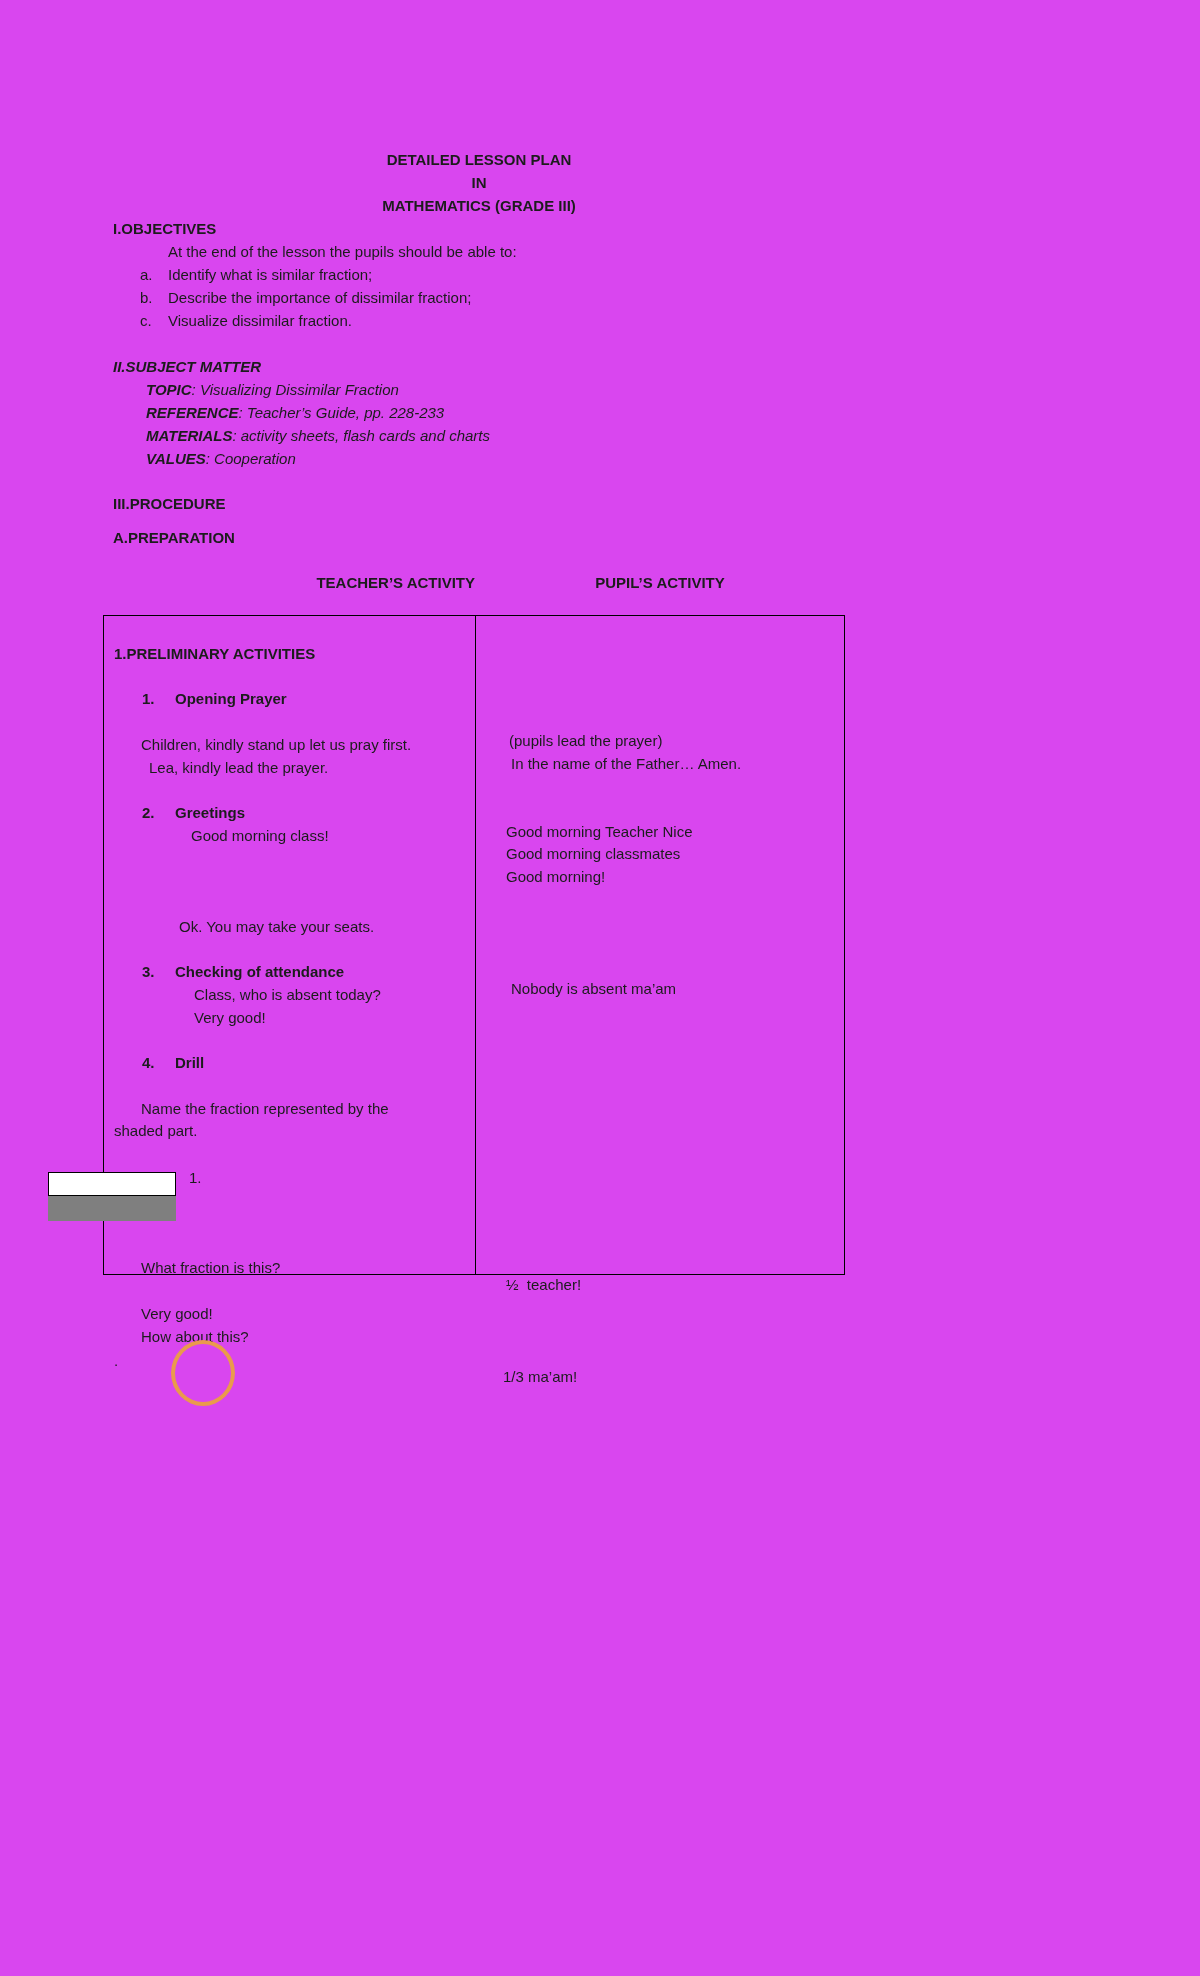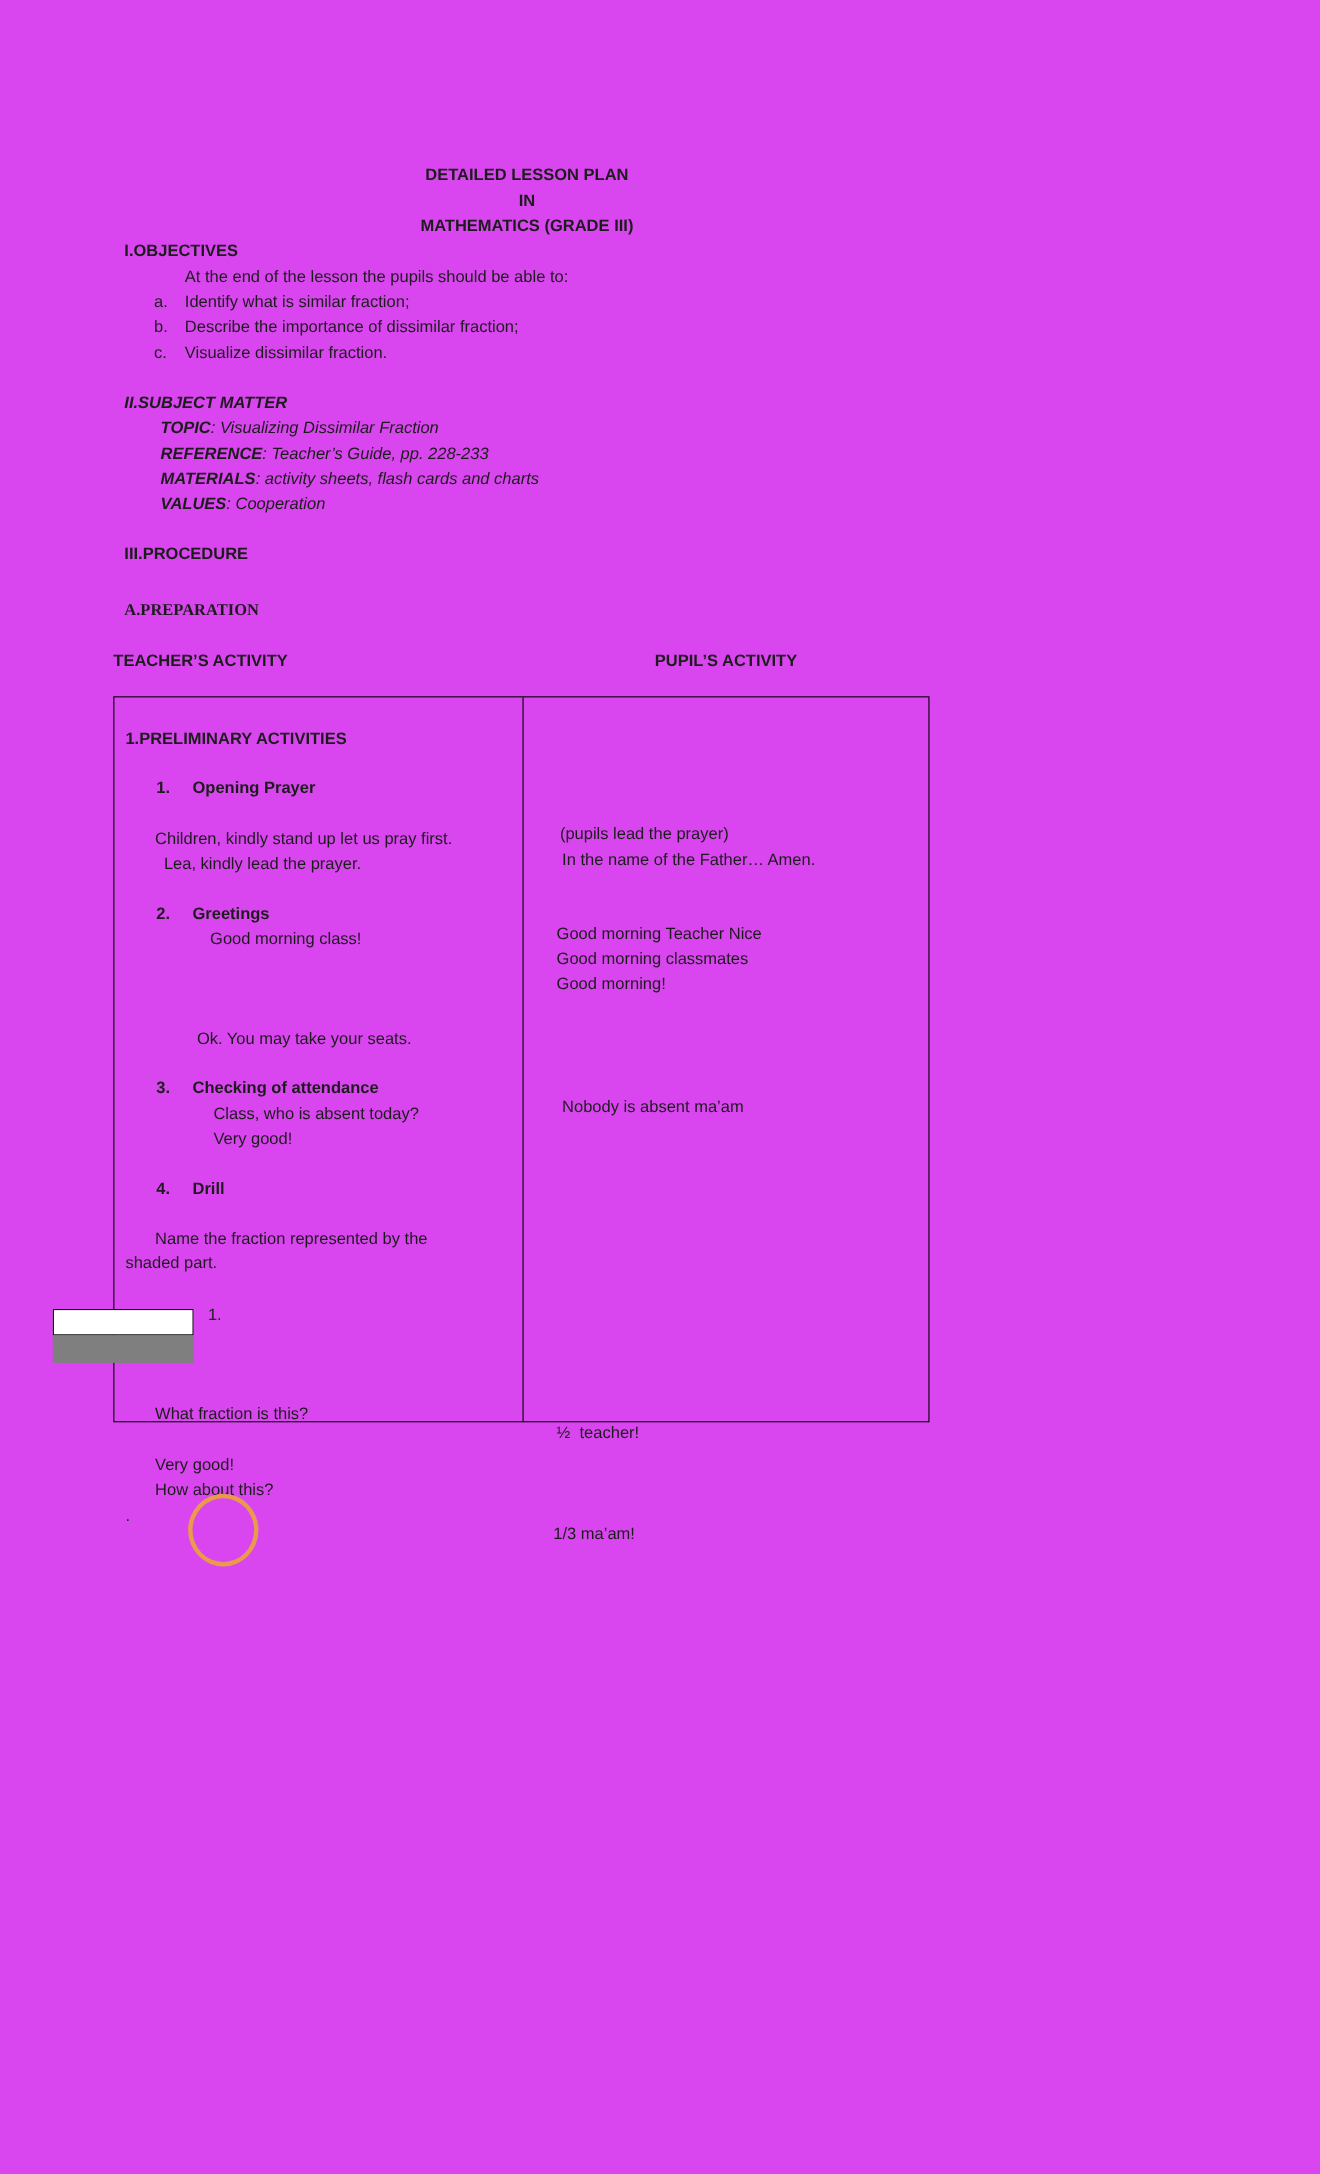--- a/index.html
+++ b/index.html
@@ -23,29 +23,29 @@
   }
   .bold { font-weight:bold; }
   .title-block { text-align:center; font-weight:bold; }
   .sec-objectives { }
   .obj-intro { padding-left:55px; }
   .obj-row { display:flex; padding-left:27px; }
   .obj-letter { width:28px; flex:0 0 28px; }
   .sec-subject { margin-top:23px;font-style:italic; }
   .sm-row { padding-left:33px; }
   .sec-procedure { margin-top:22px; }
-  .sec-preparation { margin-top:29px;font-family:Liberation Serif, serif; }
+  .sec-preparation { margin-top:11px; }
   .col-headers {
     margin-top:22px;
     margin-left:-10px;
     width:742px;
     display:flex;
     font-weight:bold;
   }
-  .col-headers .ch-left  { width:372px; text-align:left; }
+  .col-headers .ch-left  { width:372px; text-align:right; }
   .col-headers .ch-right { width:370px; text-align:center; }
   .activity-table {
     position:relative;
     margin-top:21px;
     margin-left:-10px;
     width:742px;
     height:660px;
     border:1px solid #000000;
   }
   .cell {

